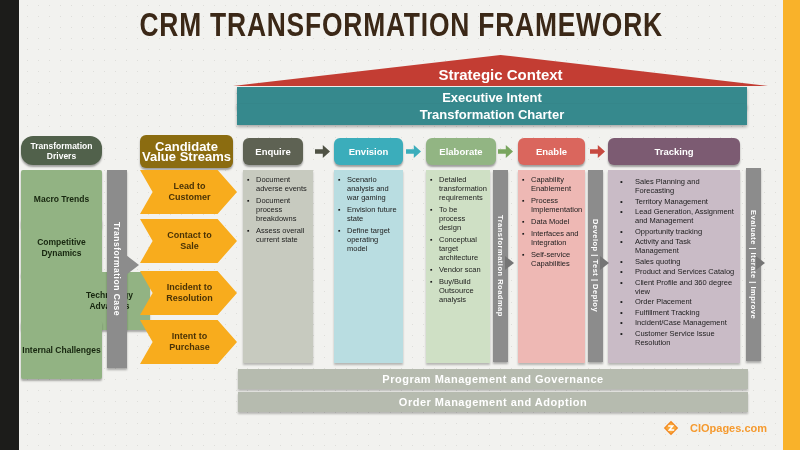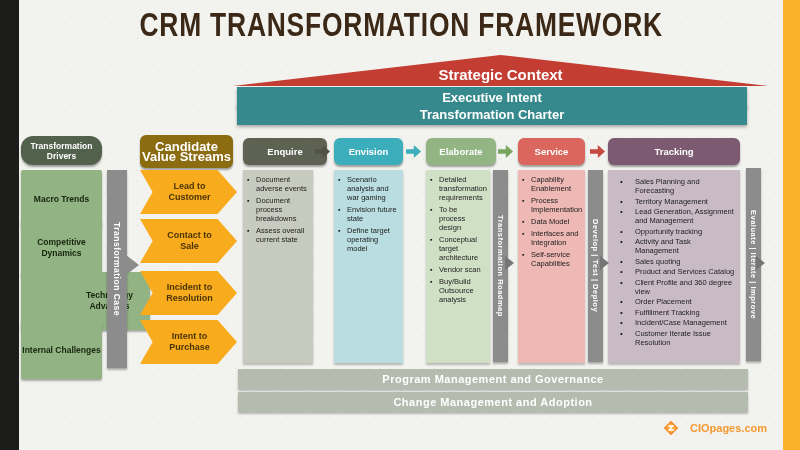--- a/index.html
+++ b/index.html
@@ -66,21 +66,21 @@
     clip-path:polygon(0 0, 80% 0, 100% 50%, 80% 100%, 0 100%, 13% 50%);
     color:#4a3306;font-weight:bold;font-size:9px;line-height:11px;
     padding:0 16px 0 18px;box-sizing:border-box;
   }
   .vs-0{top:170px;} .vs-1{top:219px;} .vs-2{top:271px;} .vs-3{top:320px;text-align:center;}
 
   .ph-header{
     top:138px;height:27px;border-radius:6px;color:#fff;font-weight:bold;font-size:9.5px;
     box-shadow:0 2px 2px rgba(0,0,0,.35);
   }
-  .ph0h{left:243px;width:84px;background:#5e6253;}
+  .ph0h{left:243px;width:60px;background:#5e6253;}
   .ph1h{left:334px;width:69px;background:#3badbb;}
   .ph2h{left:426px;width:70px;background:#92b583;}
   .ph3h{left:518px;width:67px;background:#da665d;}
   .ph4h{left:608px;width:132px;background:#7c5b72;}
 
   .harrow{top:145px;width:15px;height:13px;clip-path:polygon(0 32%,52% 32%,52% 0,100% 50%,52% 100%,52% 68%,0 68%);}
   .ha0{left:315px;background:#4f5244;}
   .ha1{left:406px;background:#3badbb;}
   .ha2{left:498px;background:#79a55e;}
   .ha3{left:590px;background:#c74a40;}
@@ -150,21 +150,21 @@
   <div class="abs vs-chev vs-1 flexc">Contact to Sale</div>
   <div class="abs vs-chev vs-2 flexc">Incident to Resolution</div>
   <div class="abs vs-chev vs-3 flexc">Intent to Purchase</div>
 
   <div class="abs ph-header ph0h flexc">Enquire</div>
   <div class="abs harrow ha0"></div>
   <div class="abs ph-header ph1h flexc">Envision</div>
   <div class="abs harrow ha1"></div>
   <div class="abs ph-header ph2h flexc">Elaborate</div>
   <div class="abs harrow ha2"></div>
-  <div class="abs ph-header ph3h flexc">Service</div>
+  <div class="abs ph-header ph3h flexc">Enable</div>
   <div class="abs harrow ha3"></div>
   <div class="abs ph-header ph4h flexc">Tracking</div>
 
   <div class="abs col ph0b">
     <ul>
       <li>Document adverse events</li>
       <li>Document process breakdowns</li>
       <li>Assess overall current state</li>
     </ul>
   </div>
@@ -199,33 +199,33 @@
       <li>Territory Management</li>
       <li>Lead Generation, Assignment and Management</li>
       <li>Opportunity tracking</li>
       <li>Activity and Task Management</li>
       <li>Sales quoting</li>
       <li>Product and Services Catalog</li>
       <li>Client Profile and 360 degree view</li>
       <li>Order Placement</li>
       <li>Fulfillment Tracking</li>
       <li>Incident/Case Management</li>
-      <li>Customer Iterate Issue Resolution</li>
+      <li>Customer Service Issue Resolution</li>
     </ul>
   </div>
 
   <div class="abs vbar roadmap-bar">Transformation Roadmap</div>
   <div class="abs mini-arrow ma-roadmap"></div>
   <div class="abs vbar develop-bar">Develop | Test | Deploy</div>
   <div class="abs mini-arrow ma-develop"></div>
   <div class="abs vbar evaluate-bar">Evaluate | Iterate | Improve</div>
   <div class="abs mini-arrow ma-evaluate"></div>
 
   <div class="abs botbar bb-program">Program Management and Governance</div>
-  <div class="abs botbar bb-change">Change Management and Adoption</div>
+  <div class="abs botbar bb-change">Order Management and Adoption</div>
 
   <div class="abs logo">
     <span style="display:inline-block;width:16px;height:16px;">
       <svg width="16" height="16" viewBox="0 0 20 20">
         <polygon points="10,1 19,10 10,19 1,10" fill="#f2861e"></polygon>
         <polygon points="10,3 17,10 10,17 3,10" fill="#f9a83c"></polygon>
         <path d="M6.5 7.5 L12 7.5 L8 12.5 L14 12.5" stroke="#ffffff" stroke-width="2" fill="none"></path>
       </svg>
     </span>
     <span class="logo-text">CIOpages.com</span>

